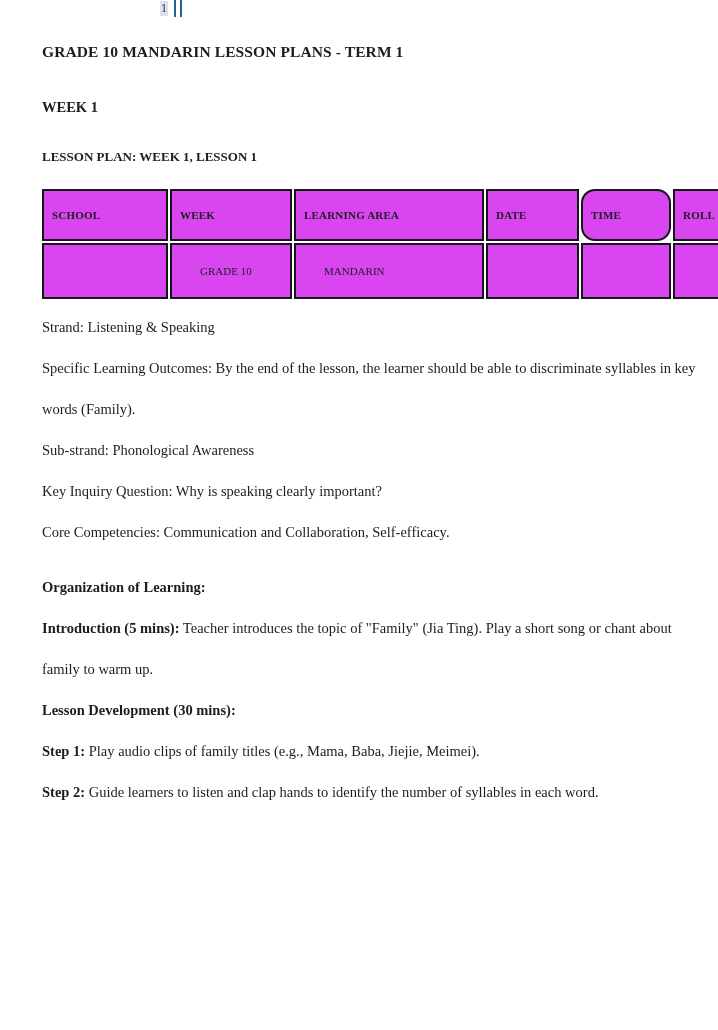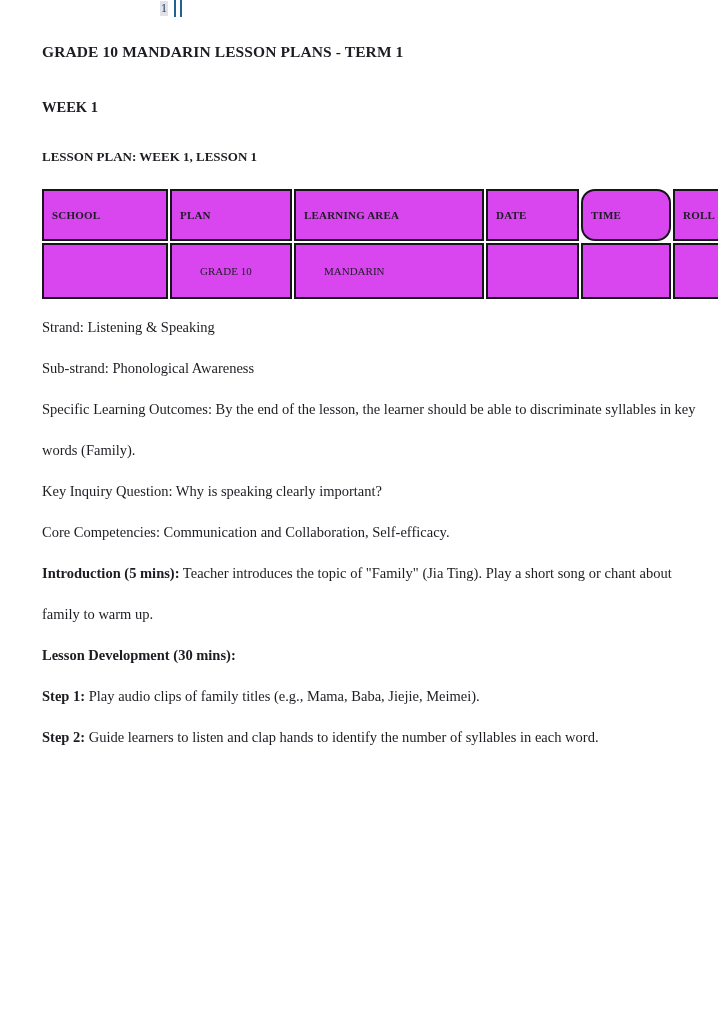--- a/index.html
+++ b/index.html
@@ -155,50 +155,51 @@
     <p class="h-title">GRADE 10 MANDARIN LESSON PLANS - TERM 1</p>
 
     <p class="h-week">WEEK 1</p>
 
     <p class="h-lessonplan">LESSON PLAN: WEEK 1, LESSON 1</p>
 
     <table class="info-table">
       <thead>
         <tr>
           <th class="col-school">SCHOOL</th>
-          <th class="col-level">PLAN</th>
+          <th class="col-level">WEEK</th>
           <th class="col-area">LEARNING AREA</th>
           <th class="col-date">DATE</th>
           <th class="col-time">TIME</th>
           <th class="col-roll">ROLL</th>
         </tr>
       </thead>
       <tbody>
         <tr>
           <td></td>
           <td>GRADE 10</td>
           <td>MANDARIN</td>
           <td></td>
           <td></td>
           <td></td>
         </tr>
       </tbody>
     </table>
 
     <p class="para tight-top">Strand: Listening &amp; Speaking</p>
 
+    <p class="para">Specific Learning Outcomes: By the end of the lesson, the learner should be able to discriminate syllables in key words (Family).</p>
+
     <p class="para">Sub-strand: Phonological Awareness</p>
 
-    <p class="para">Specific Learning Outcomes: By the end of the lesson, the learner should be able to discriminate syllables in key words (Family).</p>
-
     <p class="para">Key Inquiry Question: Why is speaking clearly important?</p>
 
     <p class="para">Core Competencies: Communication and Collaboration, Self-efficacy.</p>
 
 
+    <p class="section-head">Organization of Learning:</p>
 
     <p class="block lvl1">
       <b>Introduction (5 mins):</b><span> Teacher introduces the topic of "Family" (Jia Ting). Play a short song or chant about family to warm up.</span>
     </p>
 
     <p class="block lvl1" style="font-weight:bold;">Lesson Development (30 mins):</p>
 
     <p class="block lvl2">
       <b>Step 1:</b><span> Play audio clips of family titles (e.g., Mama, Baba, Jiejie, Meimei).</span>
     </p>

